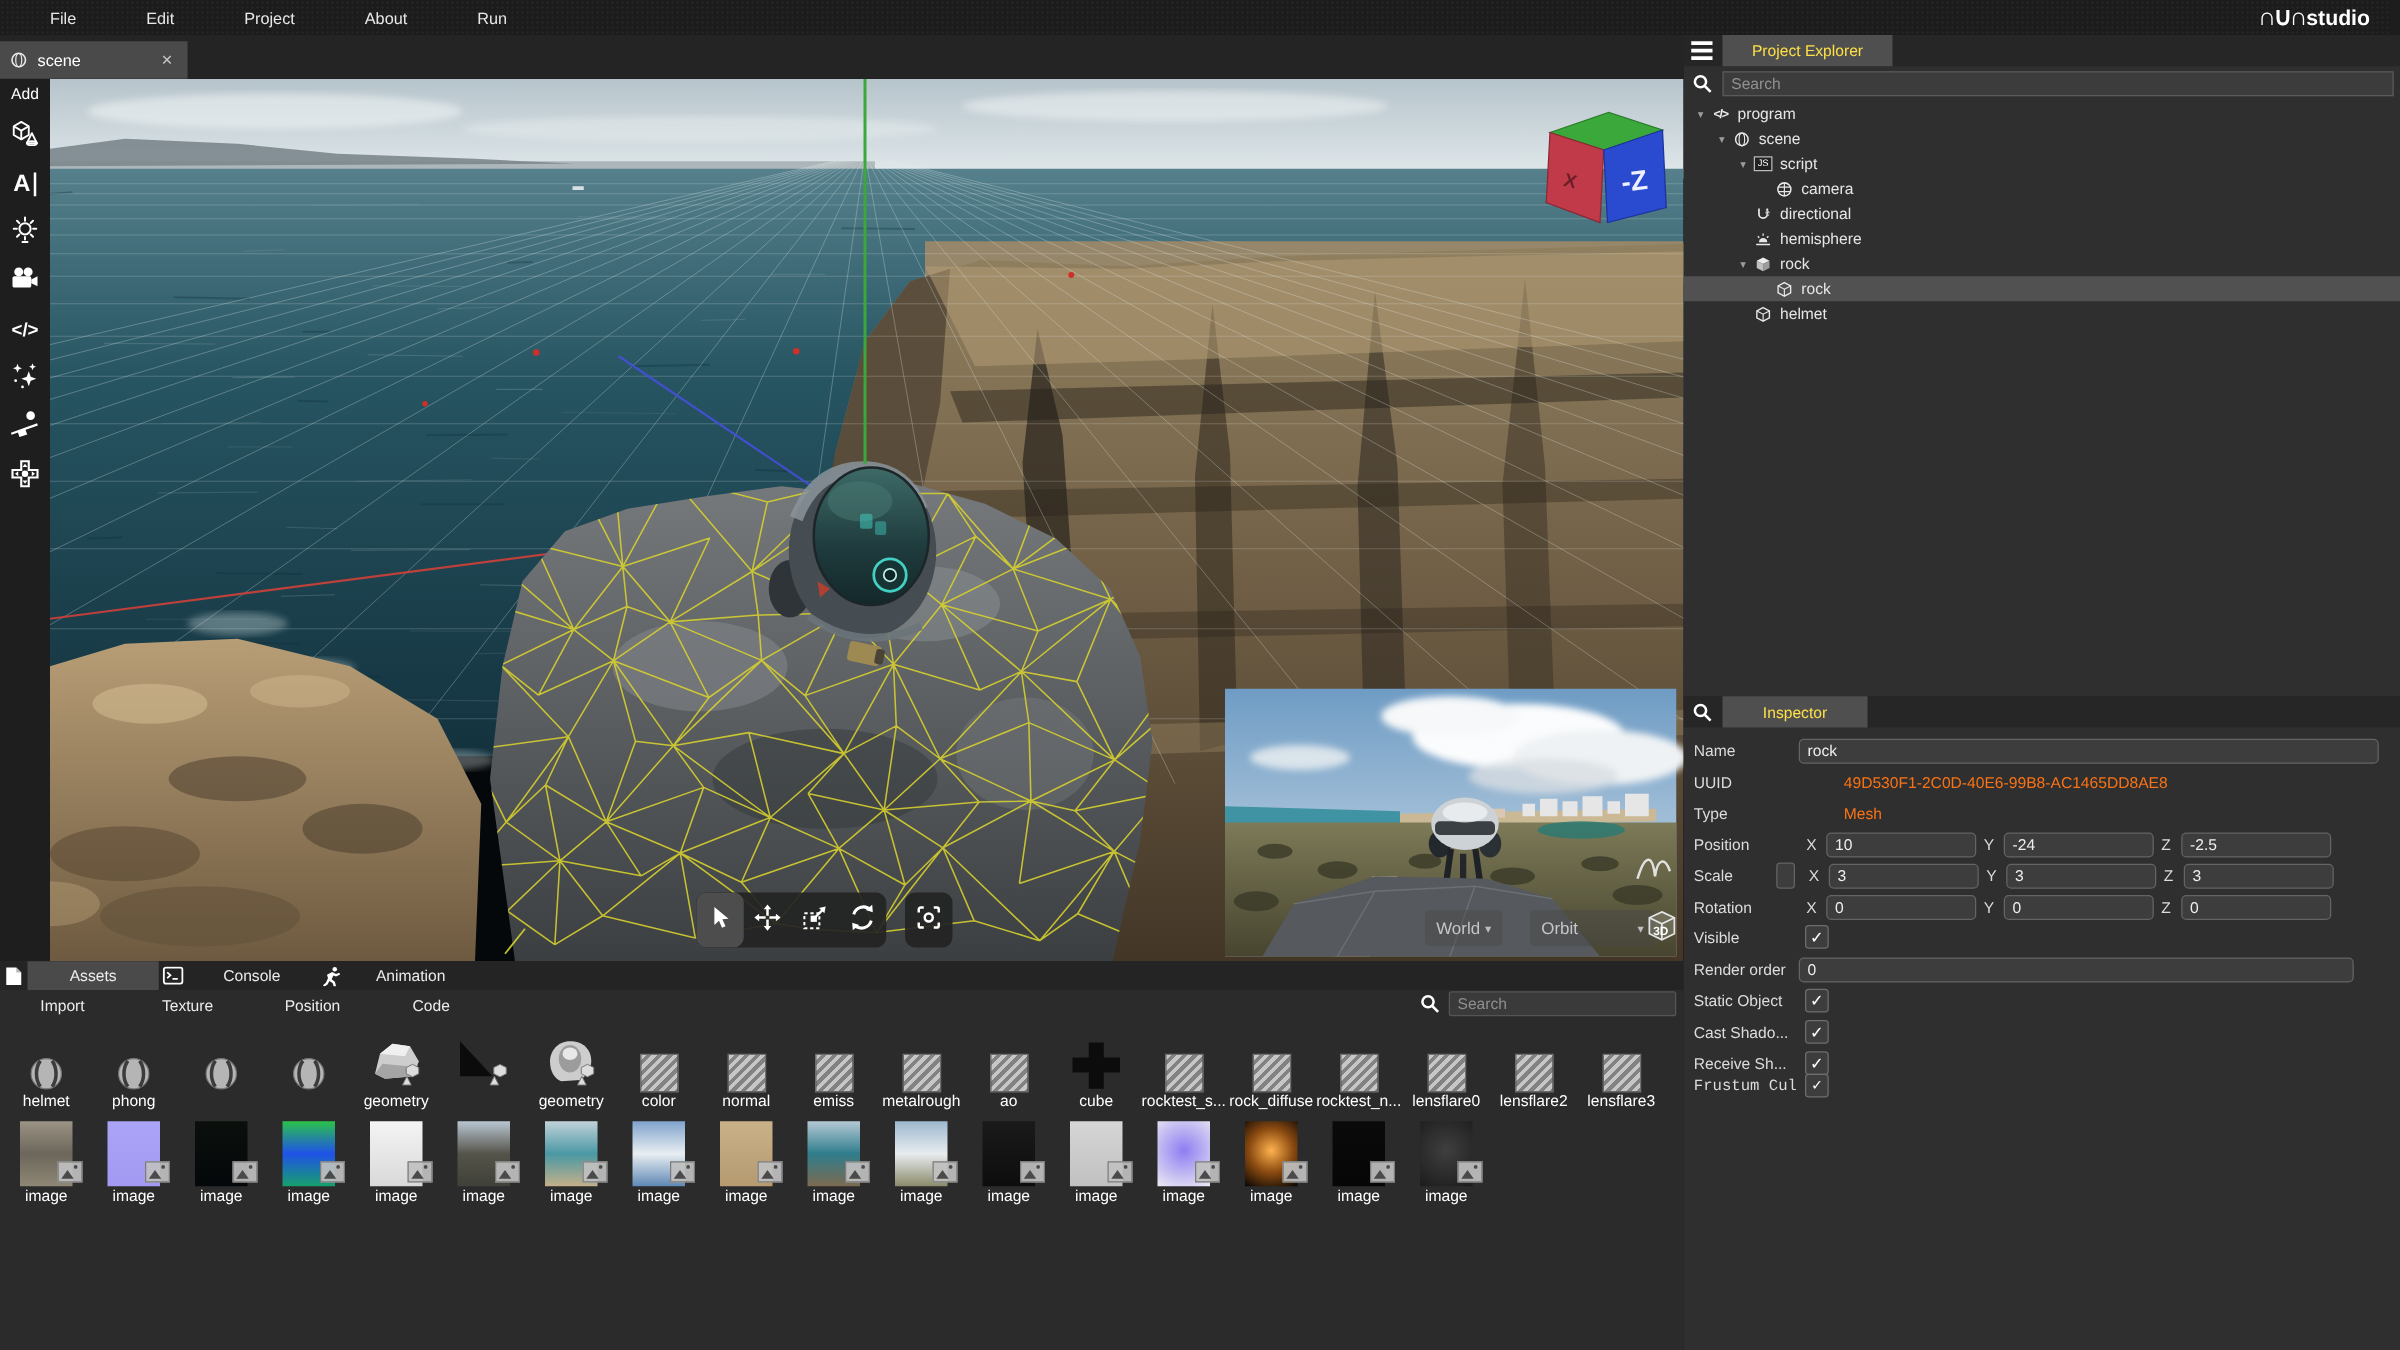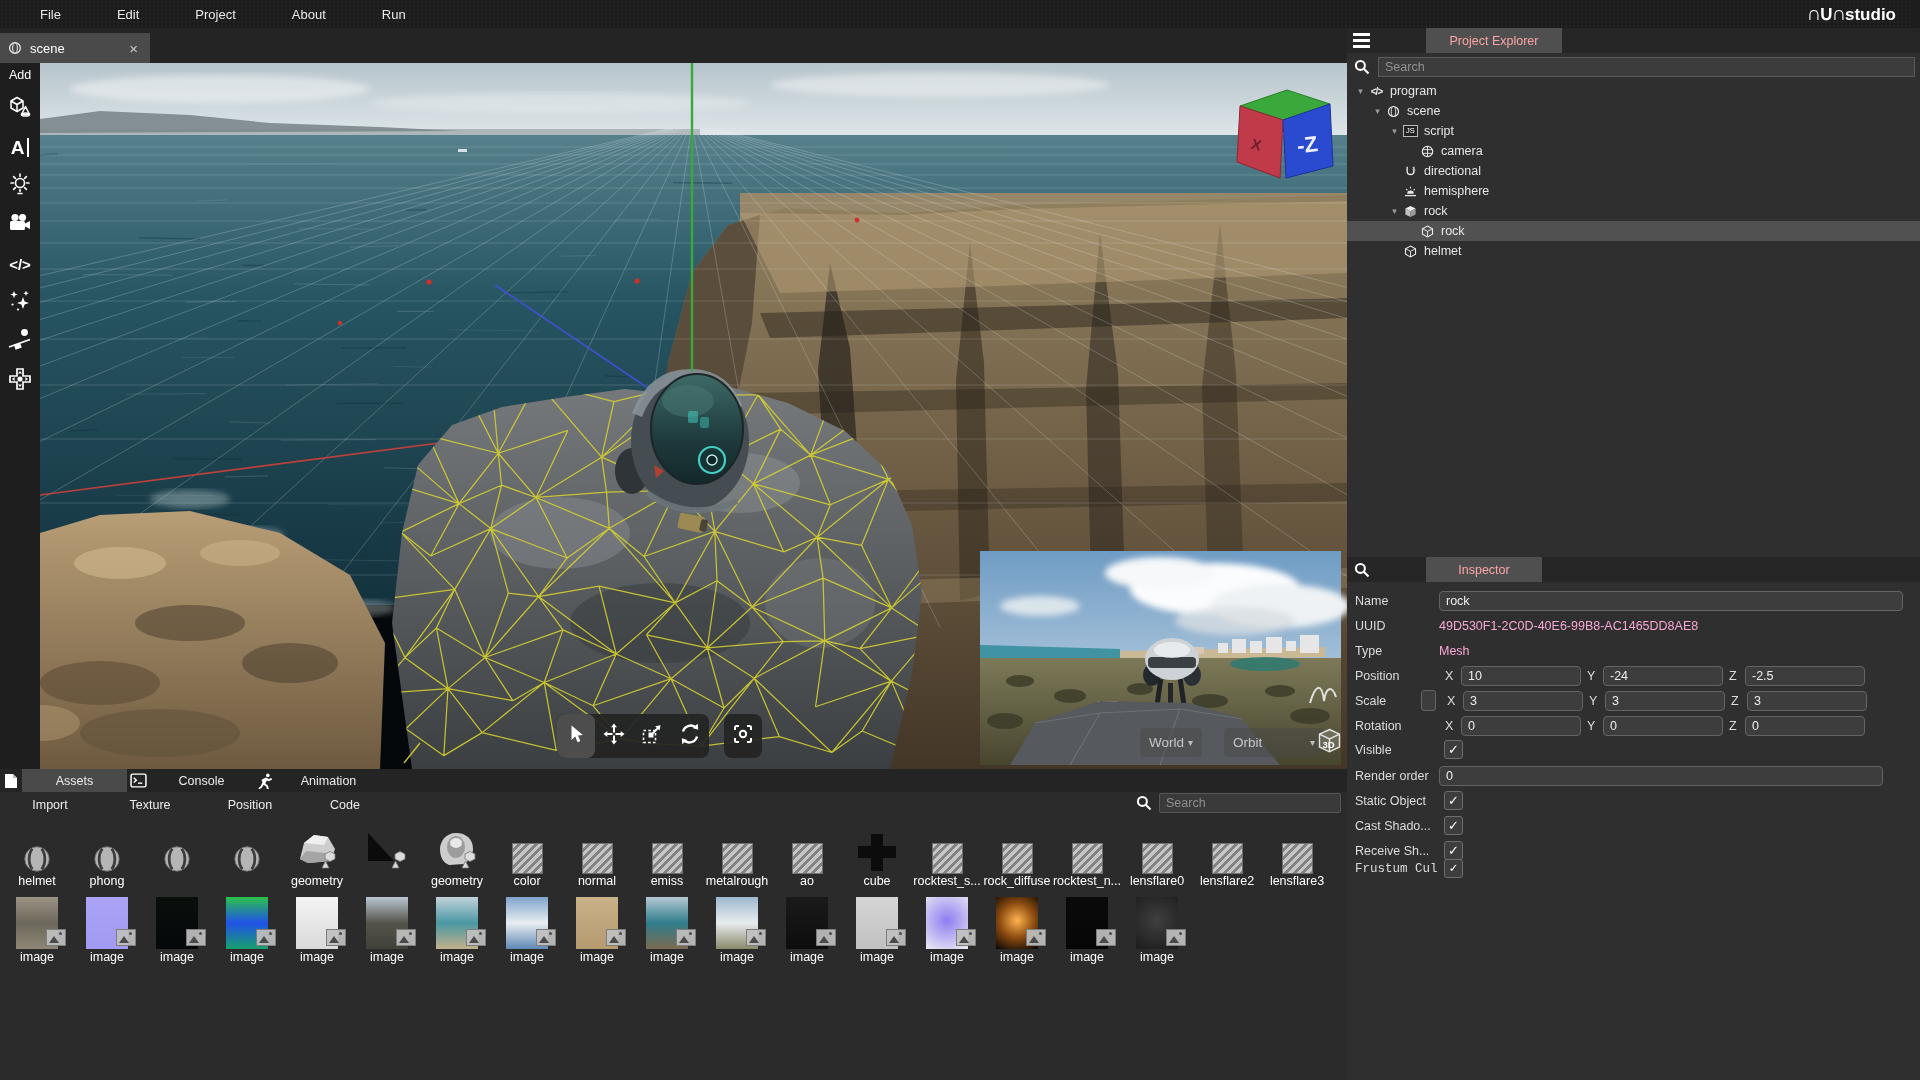--- a/index.html
+++ b/index.html
@@ -37,21 +37,21 @@
   .vp-dd .chev{font-size:10px;color:#bdbdbd;margin-left:4px;}
   #dd-world{left:1100px;}
   #dd-orbit{left:1184px;width:82px;justify-content:space-between;}
   .vp-3d{position:absolute;left:1276px;top:664px;}
 
   
   .rp{position:absolute;left:1347px;top:28px;width:573px;height:1052px;background:#2f2f2f;color:#e2e2e2;z-index:25;}
   .panel-head{position:absolute;left:0;width:573px;height:25px;background:#262626;display:flex;align-items:center;}
   .ham{display:flex;flex-direction:column;gap:3px;margin:0 8px 0 6px;}
   .ham span{display:block;width:17px;height:3px;background:#fff;}
-  .panel-tab{height:25px;background:#4f4f4f;display:flex;align-items:center;justify-content:center;min-width:120px;padding:0 8px;font-size:12.5px;color:#fca5a5;margin-left:48px;}
+  .panel-tab{height:25px;background:#4f4f4f;display:flex;align-items:center;justify-content:center;min-width:120px;padding:0 8px;font-size:12.5px;color:#fde047;}
   .search-row{position:absolute;left:0;width:573px;height:26px;display:flex;align-items:center;}
   .search-row .mag{margin:0 8px 0 7px;display:flex;}
   .search-input{flex:1;margin-right:5px;height:18px;background:#3c3c3c;border:1px solid #5a5a5a;color:#ddd;font-size:12.5px;padding:0 6px;outline:none;}
   .search-input::placeholder{color:#919191;}
   #tree{position:absolute;top:53px;left:0;width:573px;}
   .tree-row{height:20px;display:flex;align-items:center;font-size:12.5px;color:#e6e6e6;}
   .tree-row.sel{background:#515151;}
   .tw-chev{width:15px;color:#9c9c9c;font-size:9px;text-align:center;flex:none;}
   .tw-icon{width:17px;display:flex;justify-content:center;align-items:center;margin-right:5px;flex:none;}
   .tico-txt{font-size:10px;font-weight:bold;color:#eee;letter-spacing:-1px;}
@@ -59,21 +59,21 @@
 
   .insp{position:absolute;top:529px;left:0;width:573px;}
   .insp-row{position:absolute;left:0;width:573px;height:25px;display:flex;align-items:center;}
   .lbl{width:84px;padding-left:8px;font-size:12.5px;color:#dcdcdc;white-space:nowrap;overflow:hidden;flex:none;}
   .val-input{height:18px;background:#3d3d3d;border:1px solid #646464;border-radius:4px;color:#eee;font-size:12.5px;padding:0 6px;outline:none;}
   .vec-input{width:106px;}
   .axis-lbl{width:10px;font-size:12.5px;margin:0 6px 0 6px;color:#ddd;flex:none;}
   .axis-lbl:first-of-type{margin-left:0;}
   .chk{width:17px;height:17px;background:#3d3d3d;border:1px solid #6e6e6e;border-radius:3px;color:#fff;font-size:13px;display:flex;align-items:center;justify-content:center;margin-left:5px;line-height:1;}
   .lockbtn{width:13px;height:19px;background:#3d3d3d;border:1px solid #646464;border-radius:3px;margin-right:5px;flex:none;}
-  .plain-val{font-size:12.5px;color:#f9a8d4;}
+  .plain-val{font-size:12.5px;color:#f97316;margin-left:36px;}
 
   
   .bp{position:absolute;left:0;top:769px;width:1347px;height:311px;background:#2b2b2b;z-index:20;}
   .bp-tabs{position:absolute;top:0;left:0;height:23px;display:flex;align-items:center;width:1347px;background:#242424;}
   .bp-tabicon{width:22px;display:flex;justify-content:center;flex:none;}
   .bp-tablabel{width:105px;height:23px;display:flex;align-items:center;justify-content:center;color:#ececec;font-size:12.5px;flex:none;}
   .bp-tablabel.sel{background:#4a4a4a;}
   .bp-actions{position:absolute;top:23px;left:0;height:25px;display:flex;align-items:center;}
   .bp-action{width:100px;text-align:center;color:#ececec;font-size:12.5px;}
   .bp-search{position:absolute;top:24px;left:1136px;display:flex;align-items:center;}

